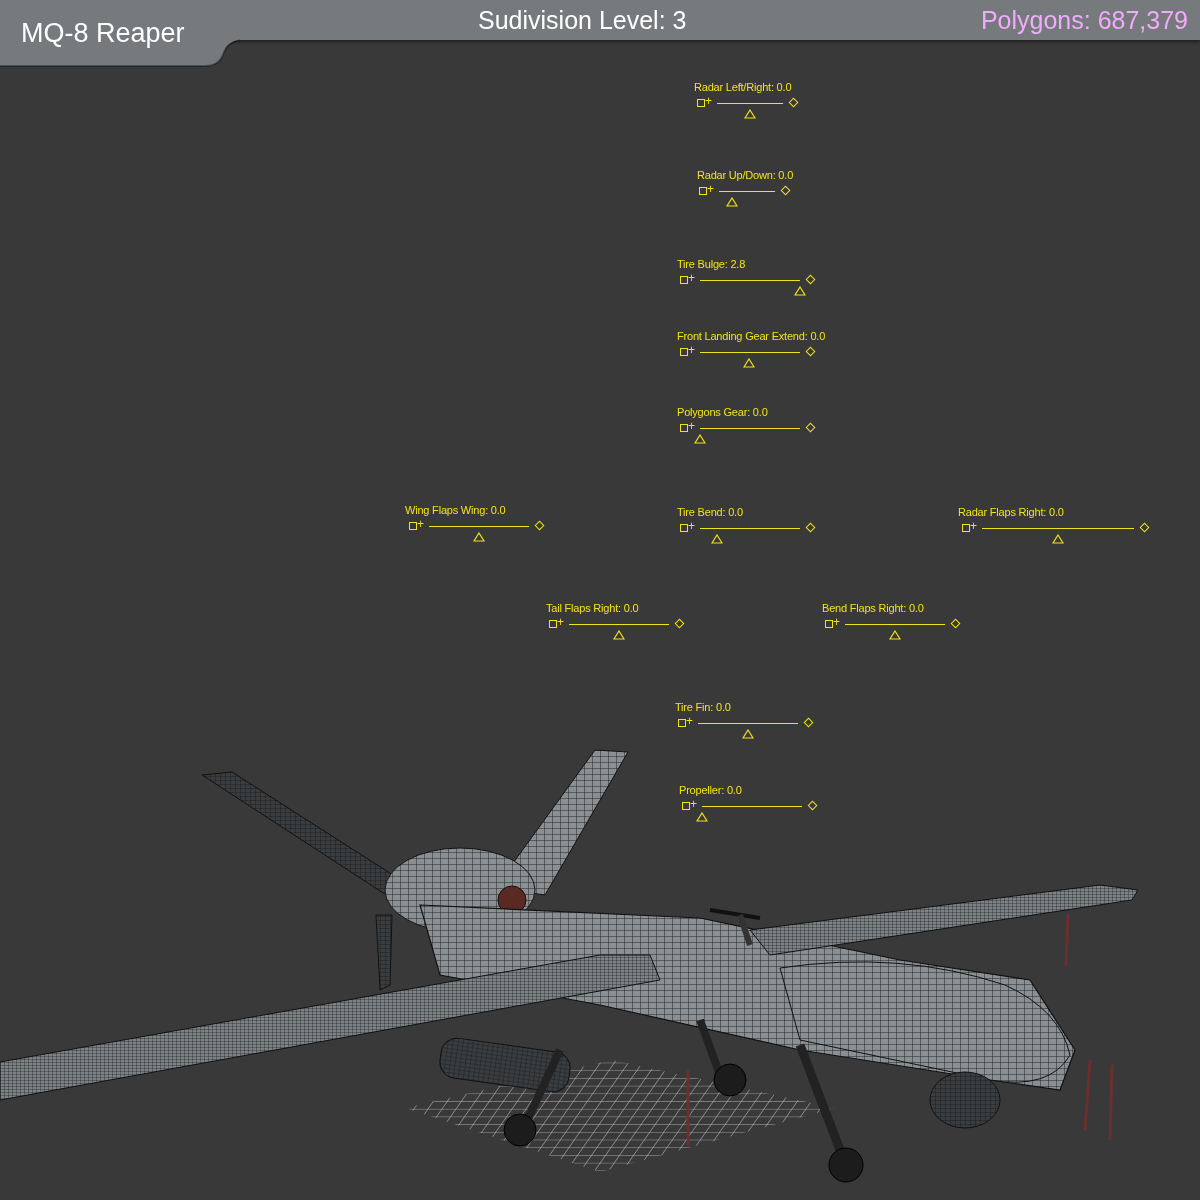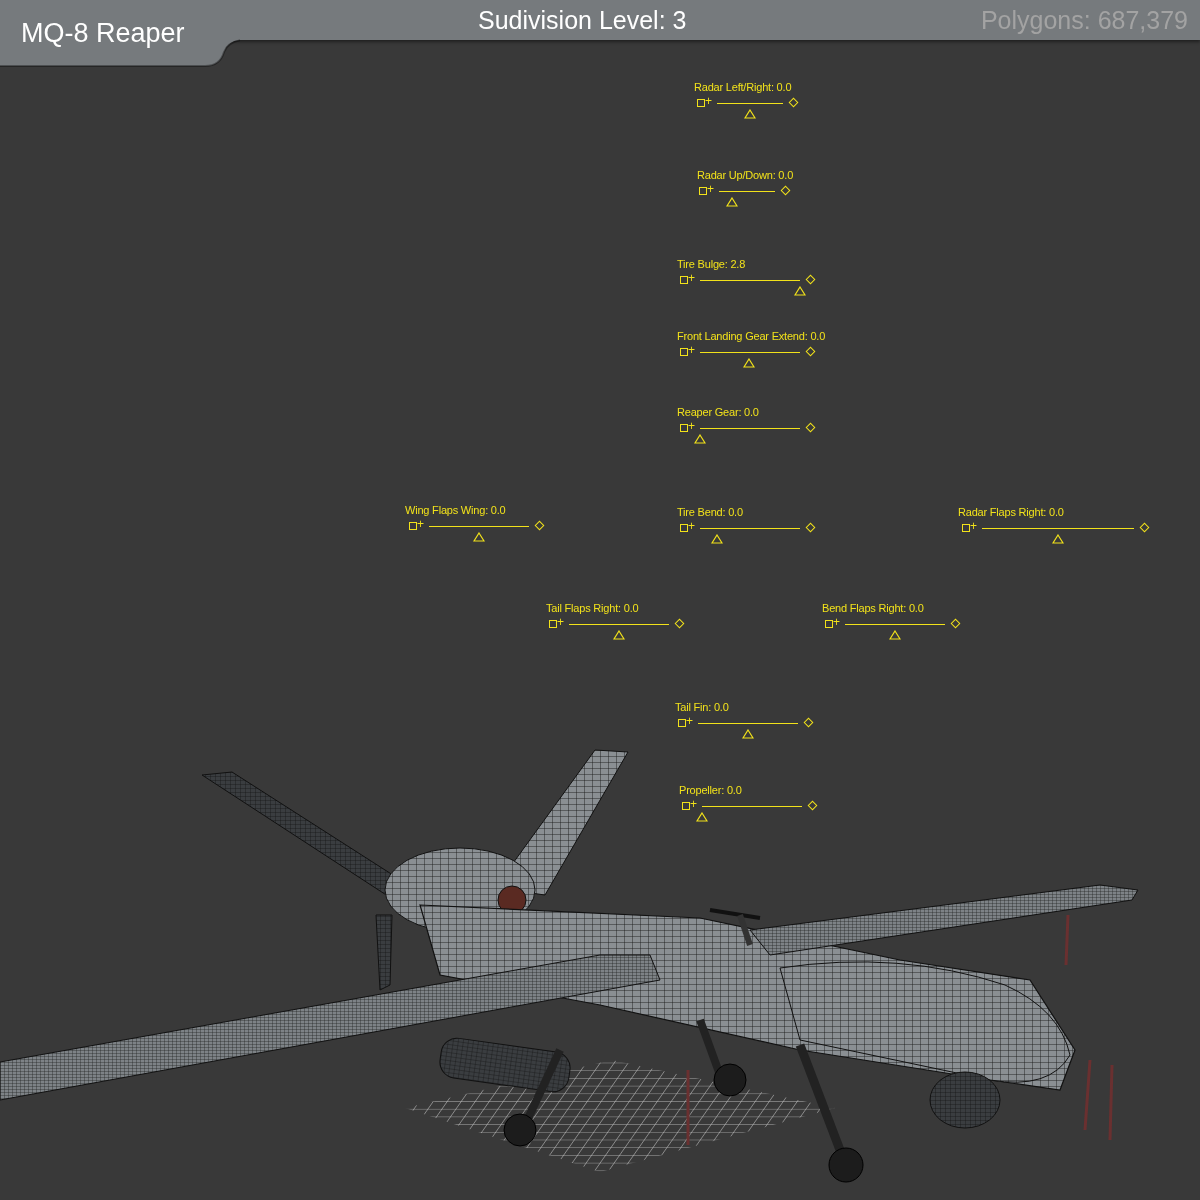--- a/index.html
+++ b/index.html
@@ -2,21 +2,21 @@
 <html><head>
 <meta charset="utf-8">
 <style>
   html, body { margin:0; padding:0; }
   body { width:1200px; height:1200px; background:#393939; position:relative; overflow:hidden; font-family:"Liberation Sans", sans-serif; }
   .topbar { position:absolute; left:0; top:0; width:1200px; height:40px; background:#767a7d; box-shadow:0 2px 3px rgba(0,0,0,0.45); z-index:3; }
   .title-tab { position:absolute; left:0; top:0; width:240px; height:68px; z-index:4; }
   .title-tab svg { position:absolute; left:0; top:0; }
   .title-text { position:absolute; left:21px; top:18px; font-size:27px; color:#ffffff; z-index:5; }
   .subdiv { position:absolute; left:478px; top:6px; font-size:25px; color:#ffffff; z-index:5; }
-  .polys { position:absolute; right:12px; top:6px; font-size:25px; color:#a3a3a3; z-index:5; }
+  .polys { position:absolute; right:12px; top:6px; font-size:25px; color:#f0abfc; z-index:5; }
   .slider { position:absolute; color:#f2e21a; font-size:11px; z-index:6; }
   .slider .lbl { position:absolute; left:0; top:0; white-space:nowrap; letter-spacing:-0.2px; }
   .slider .box { position:absolute; top:18px; left:2px; width:6px; height:6px; border:1px solid #f2e21a; }
   .slider .plus { position:absolute; top:13px; left:10px; font-size:12px; }
   .slider .track { position:absolute; top:22px; height:1px; background:#f2e21a; }
   .slider .diamond { position:absolute; top:18px; width:5px; height:5px; border:1px solid #f2e21a; transform:rotate(45deg); }
   .slider .tri { position:absolute; top:28px; width:0; height:0; }
   .slider .tri svg { position:absolute; left:0; top:0; }
   .model { position:absolute; left:0; top:0; z-index:1; }
 </style>
@@ -135,21 +135,21 @@
       <span class="plus" style="left:11px">+</span>
       <span class="track" style="left:23px;width:100px"></span>
       <span class="diamond" style="left:130px"></span>
       <span class="tri" style="left:66px">
         <svg width="12" height="10">
           <polygon points="6,1 11,9 1,9" fill="none" stroke="#f2e21a" stroke-width="1.2"></polygon>
         </svg>
       </span>
     </div>
     <div class="slider" style="left: 677px; top: 406px;">
-      <span class="lbl">Reaper Gear: 0.0</span>
+      <span class="lbl">Polygons Gear: 0.0</span>
       <span class="box" style="left:3px"></span>
       <span class="plus" style="left:11px">+</span>
       <span class="track" style="left:23px;width:100px"></span>
       <span class="diamond" style="left:130px"></span>
       <span class="tri" style="left:17px">
         <svg width="12" height="10">
           <polygon points="6,1 11,9 1,9" fill="none" stroke="#f2e21a" stroke-width="1.2"></polygon>
         </svg>
       </span>
     </div>
@@ -207,21 +207,21 @@
       <span class="plus" style="left:11px">+</span>
       <span class="track" style="left:23px;width:100px"></span>
       <span class="diamond" style="left:130px"></span>
       <span class="tri" style="left:67px">
         <svg width="12" height="10">
           <polygon points="6,1 11,9 1,9" fill="none" stroke="#f2e21a" stroke-width="1.2"></polygon>
         </svg>
       </span>
     </div>
     <div class="slider" style="left: 675px; top: 701px;">
-      <span class="lbl">Tail Fin: 0.0</span>
+      <span class="lbl">Tire Fin: 0.0</span>
       <span class="box" style="left:3px"></span>
       <span class="plus" style="left:11px">+</span>
       <span class="track" style="left:23px;width:100px"></span>
       <span class="diamond" style="left:130px"></span>
       <span class="tri" style="left:67px">
         <svg width="12" height="10">
           <polygon points="6,1 11,9 1,9" fill="none" stroke="#f2e21a" stroke-width="1.2"></polygon>
         </svg>
       </span>
     </div>

